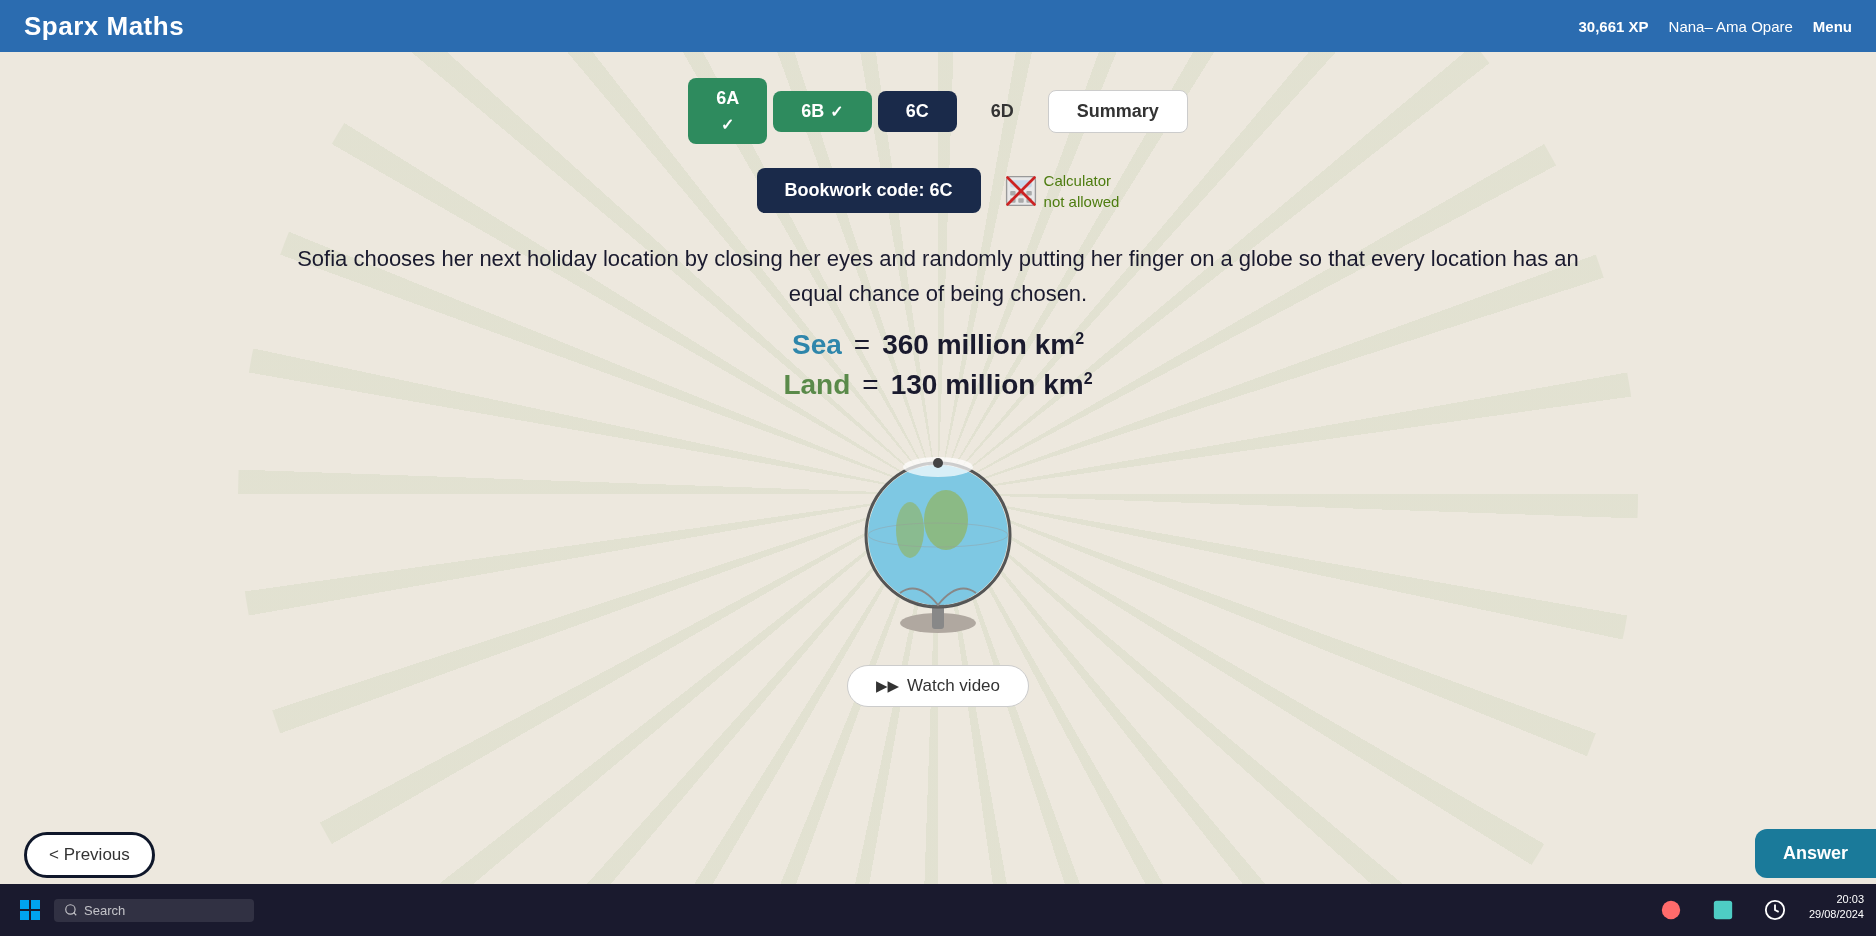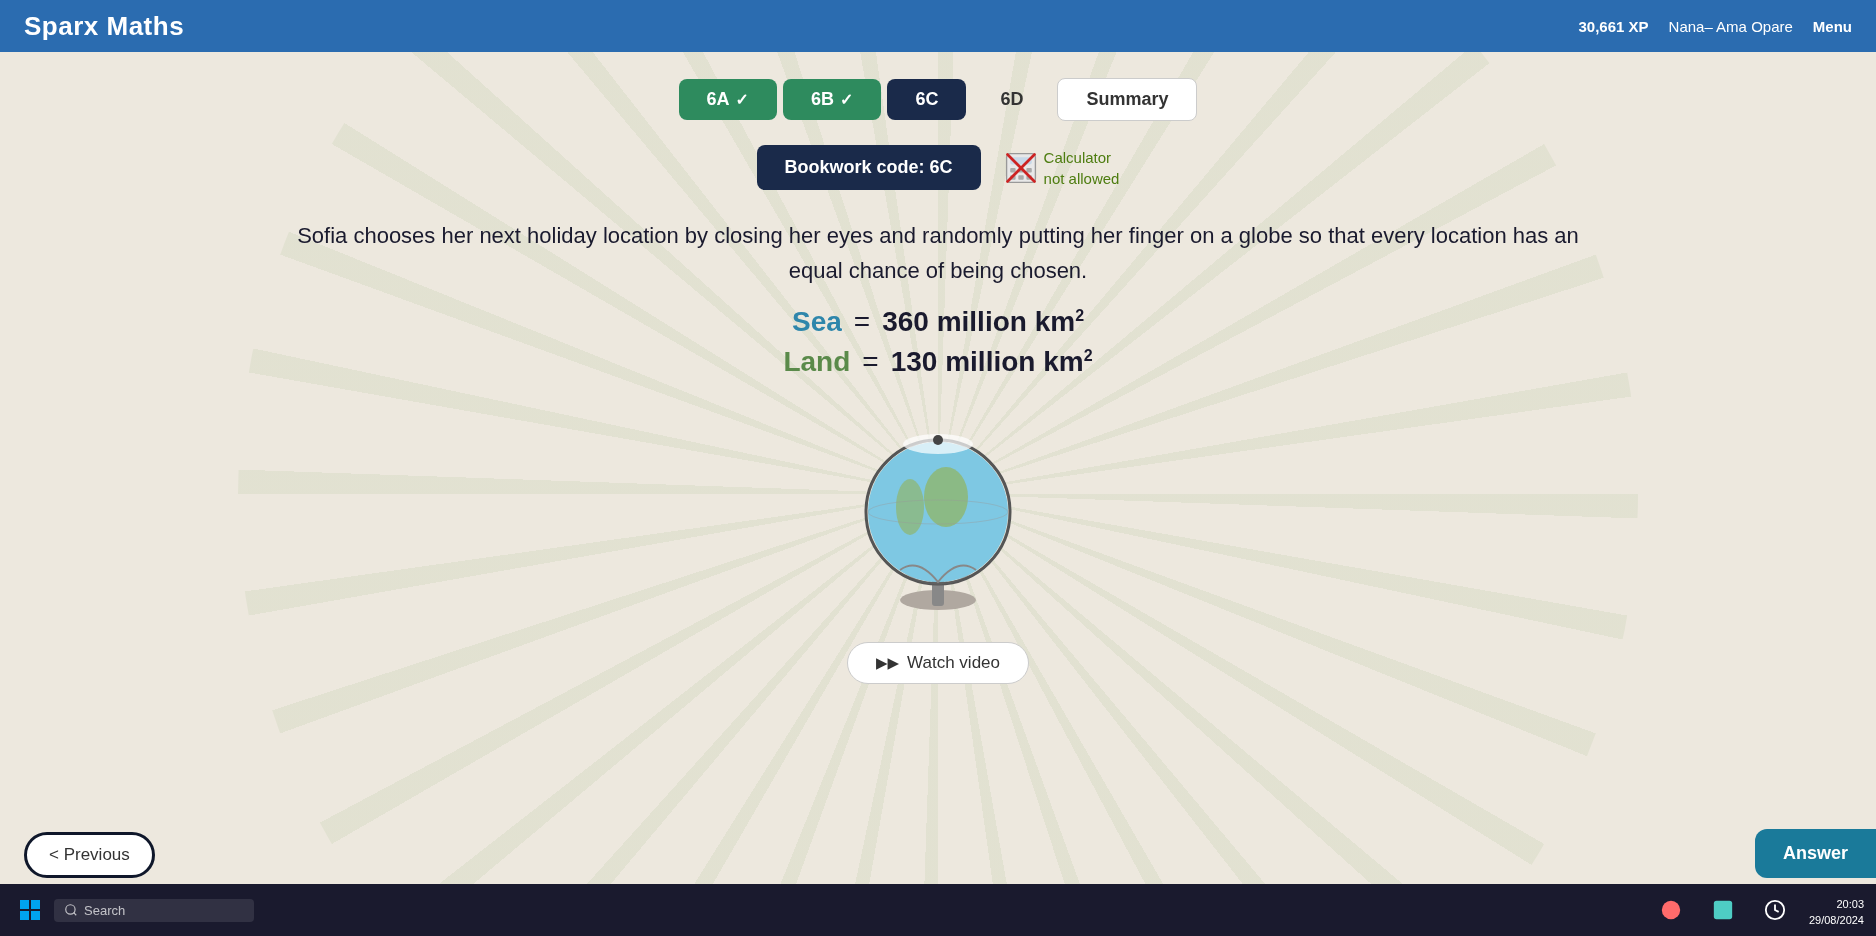--- a/index.html
+++ b/index.html
@@ -99,20 +99,21 @@
       font-weight: 600;
       cursor: pointer;
       border: none;
       display: flex;
       align-items: center;
       gap: 6px;
     }
     .tab-6a {
       background: #2e8b5e;
       color: white;
+      flex-direction: column;
     }
     .tab-6b {
       background: #2e8b5e;
       color: white;
     }
     .tab-6c {
       background: #1a2a4a;
       color: white;
     }
     .tab-6d {
@@ -330,21 +331,21 @@
       width: 200px;
     }
     .taskbar-search-text {
       color: rgba(255,255,255,0.7);
       font-size: 13px;
     }
     .taskbar-icons {
       display: flex;
       gap: 16px;
       margin-left: auto;
-      align-items: flex-end;
+      align-items: flex-start;
     }
     .taskbar-clock {
       color: white;
       font-size: 11px;
       text-align: right;
       line-height: 1.4;
     }
   </style>
 </head>
 <body>

